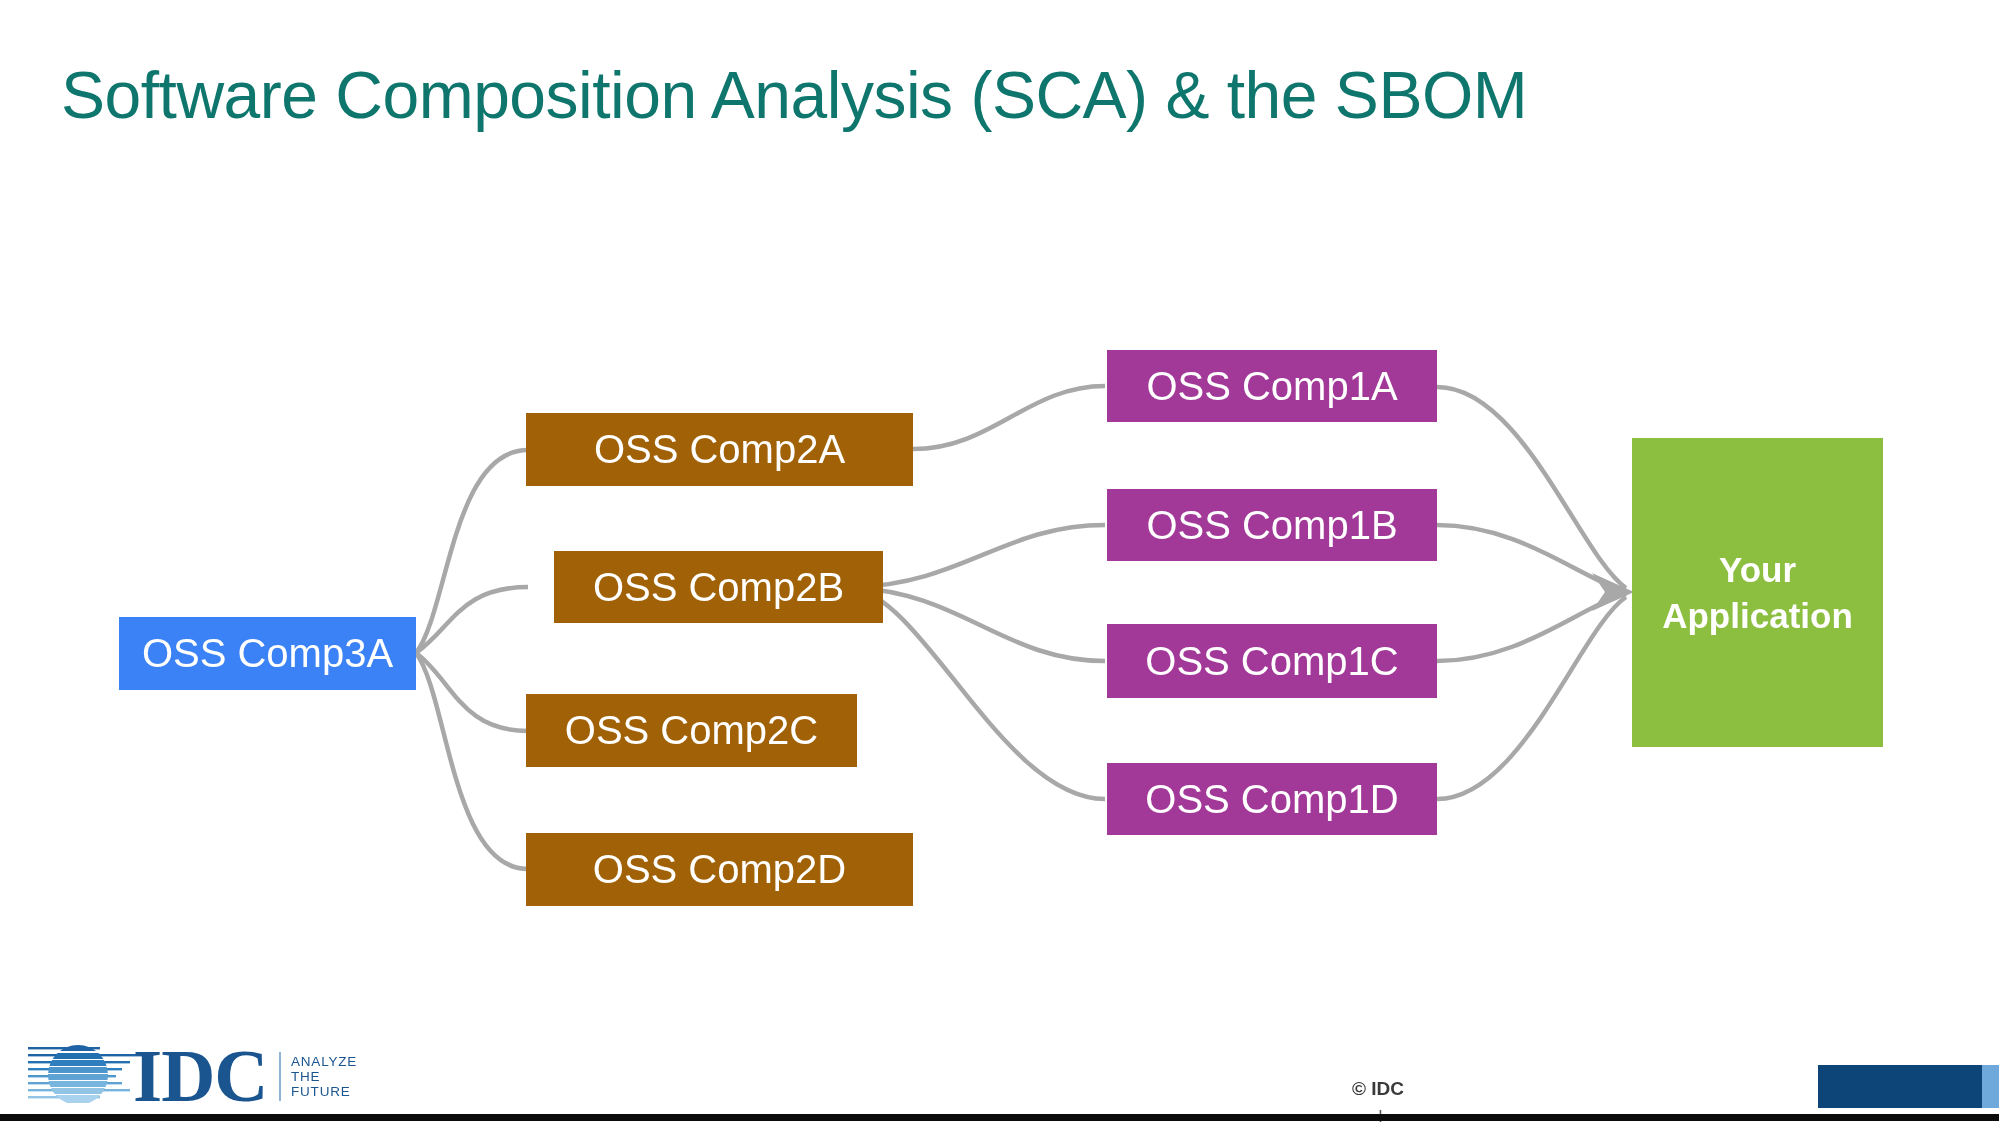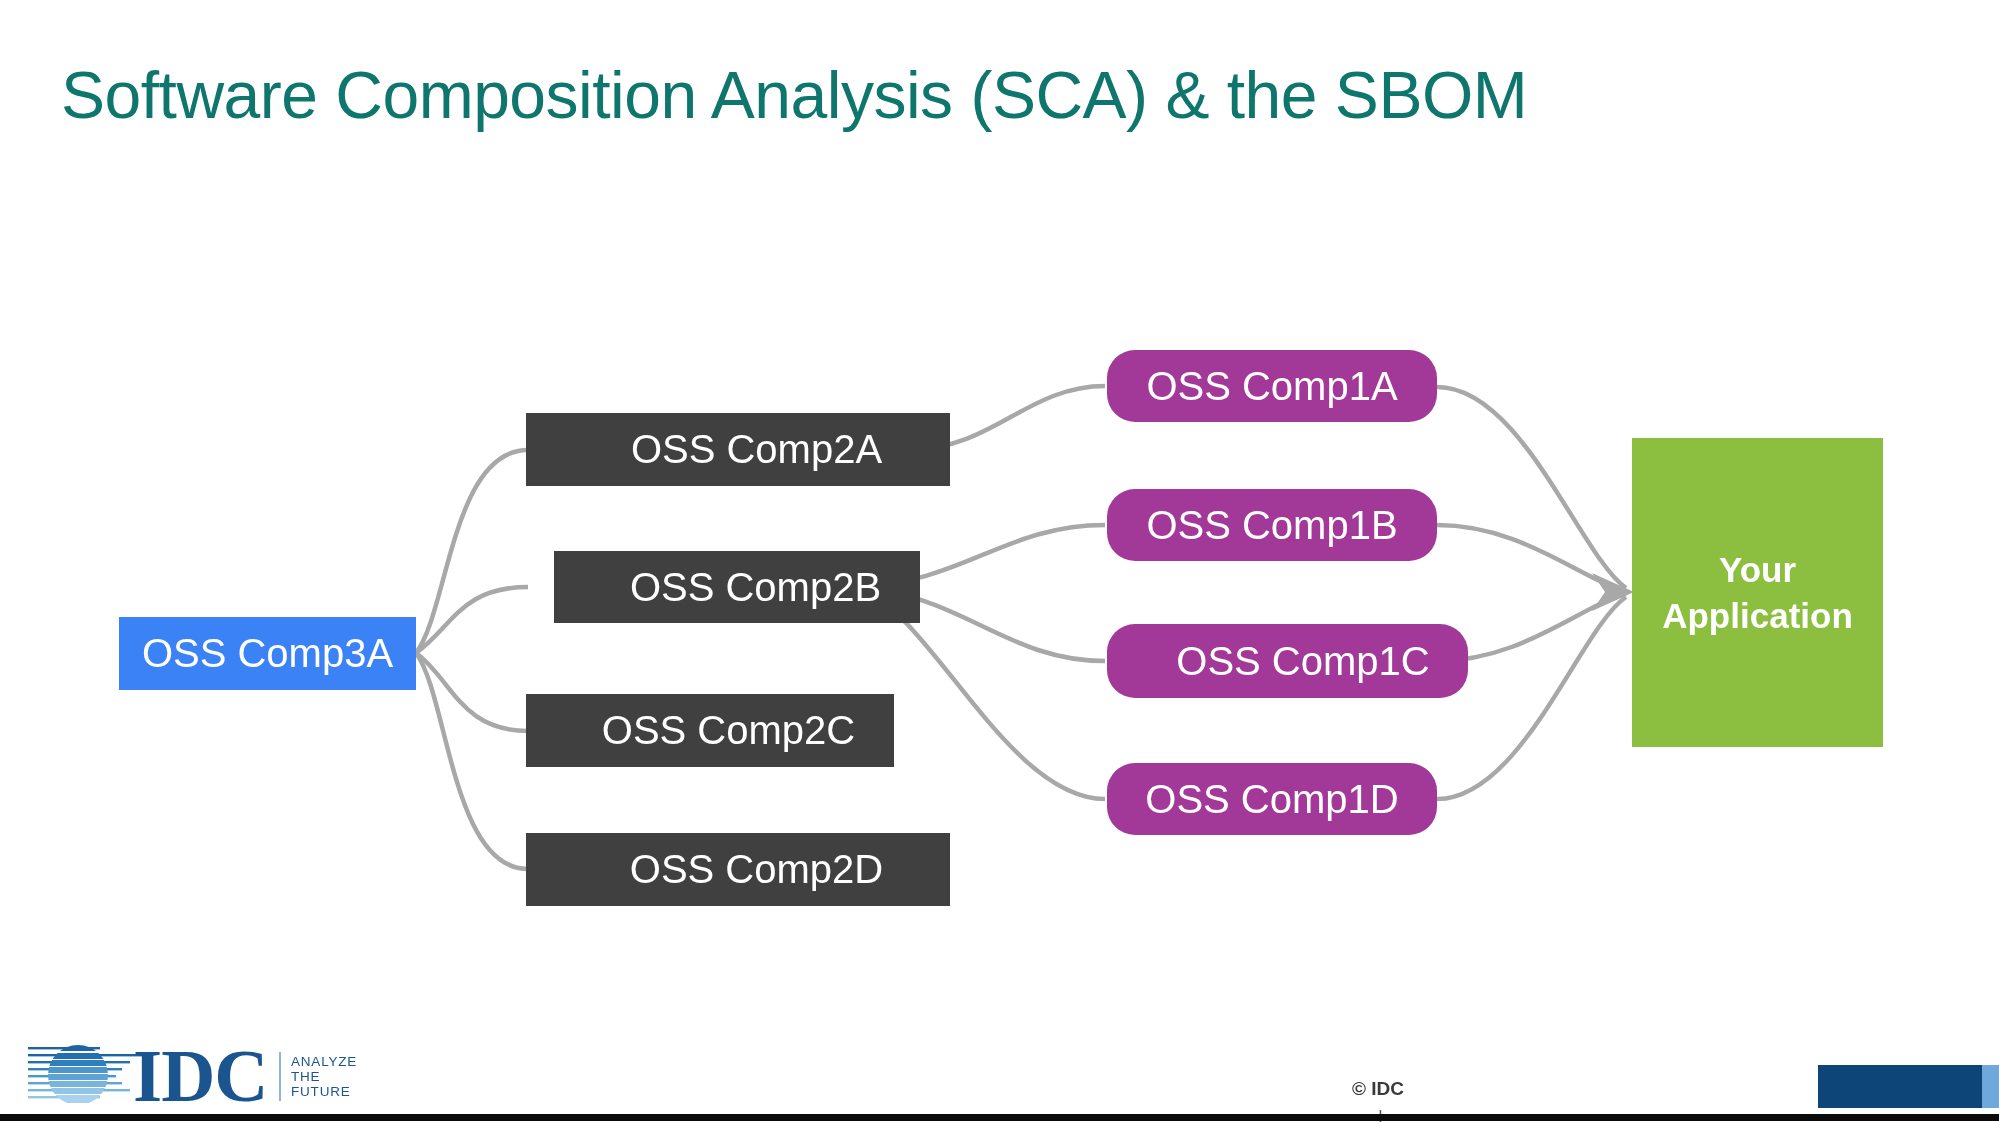--- a/index.html
+++ b/index.html
@@ -10,22 +10,22 @@
   .title{
     position:absolute;left:61px;top:58px;width:1880px;
     font-size:66px;line-height:1.15;font-weight:400;letter-spacing:-0.5px;
     color:#0f766e;
   }
   .node{
     position:absolute;display:flex;align-items:center;justify-content:center;
     color:#ffffff;font-size:40px;font-weight:400;white-space:nowrap;
   }
   .teal{background:#3b82f6;}
-  .blue{background:#404040;padding-left:37px;}
-  .purple{background:#A23898;border-radius:28px;}
+  .blue{background:#a16207;}
+  .purple{background:#A23898;}
   .app-box{
     position:absolute;display:flex;flex-direction:column;align-items:center;justify-content:center;
     background:#8CBE40;color:#ffffff;font-size:35px;font-weight:bold;line-height:1.3;text-align:center;
   }
   .edges{position:absolute;left:0;top:0;pointer-events:none;}
   
   .idc-logo{position:absolute;left:28px;top:1040px;width:120px;height:66px;}
   .idc-word{
     position:absolute;left:133px;top:1038px;
     font-family:"Liberation Serif","DejaVu Serif",serif;
@@ -89,21 +89,21 @@
   <div class="node blue" style="left:526px;top:833px;width:387px;height:73px;">
     <span>OSS Comp2D</span>
   </div>
 
   <div class="node purple" style="left:1107px;top:350px;width:330px;height:72px;">
     <span>OSS Comp1A</span>
   </div>
   <div class="node purple" style="left:1107px;top:489px;width:330px;height:72px;">
     <span>OSS Comp1B</span>
   </div>
-  <div class="node purple" style="left:1107px;top:624px;width:330px;height:74px;padding-left:31px;">
+  <div class="node purple" style="left:1107px;top:624px;width:330px;height:74px;">
     <span>OSS Comp1C</span>
   </div>
   <div class="node purple" style="left:1107px;top:763px;width:330px;height:72px;">
     <span>OSS Comp1D</span>
   </div>
 
   <div class="app-box" style="left:1632px;top:438px;width:251px;height:309px;">
     <span>Your</span>
     <span>Application</span>
   </div>

